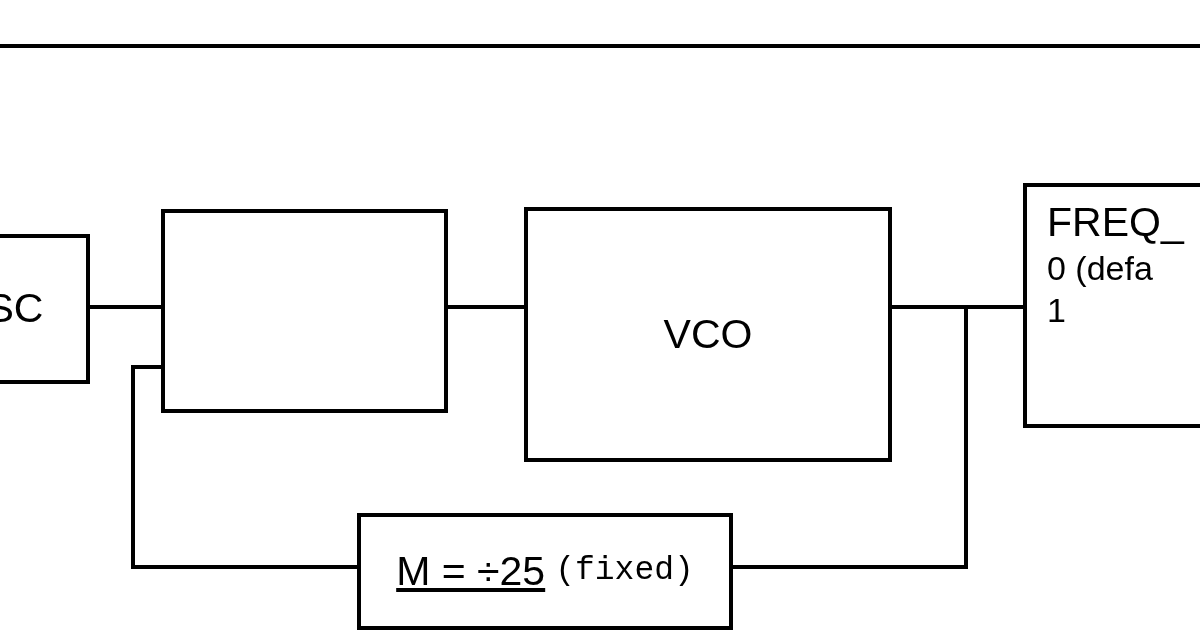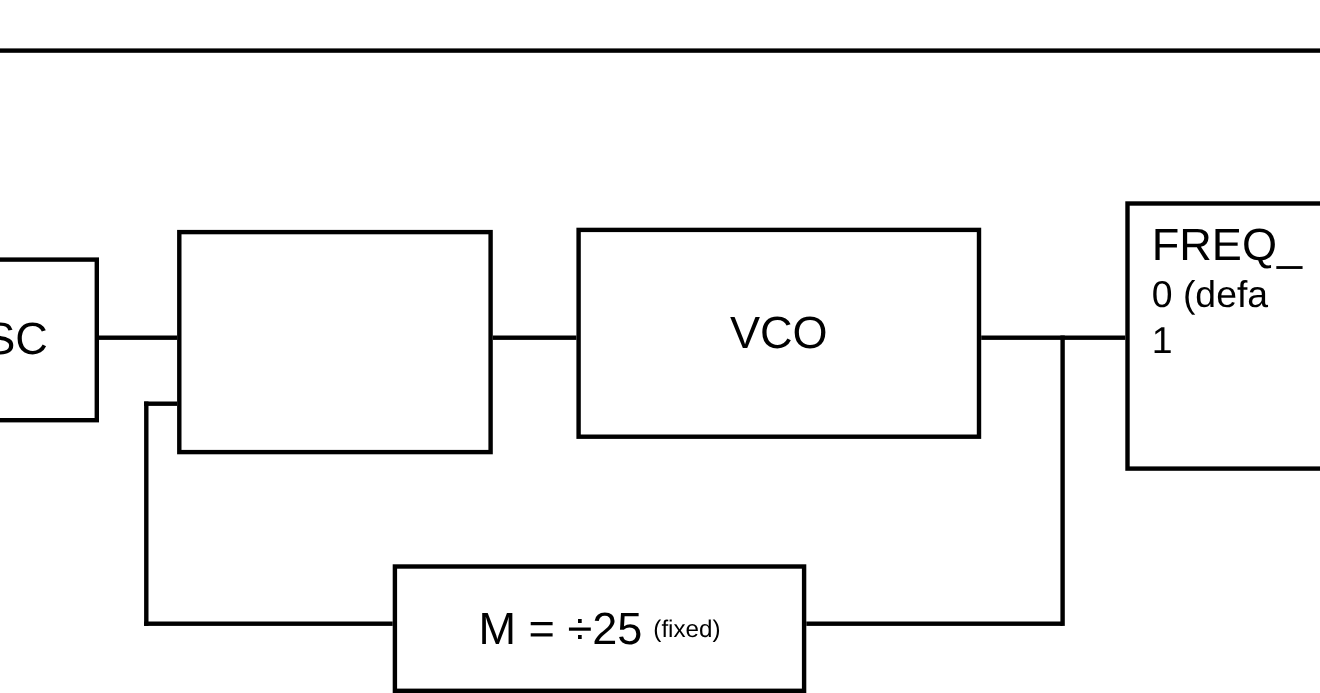--- a/index.html
+++ b/index.html
@@ -51,38 +51,38 @@
   
   #osc-block {
     left: -62px;  top: 234px;  width: 152px;  height: 150px;
   }
   #osc-block .ln-big { padding-left: 2px; }
 
   #phase-detector-block {
     left: 161px;  top: 209px;  width: 287px;  height: 204px;
   }
   #vco-block {
-    left: 524px;  top: 207px;  width: 368px;  height: 192px;
+    left: 524px;  top: 207px;  width: 368px;  height: 255px;
   }
   #freq-sel-block {
     left: 1023px; top: 183px;  width: 260px;  height: 245px;
     padding: 14px 0 0 20px;
   }
   #freq-sel-block .ln-big,
   #freq-sel-block .ln-mid { text-align: left; }
   #freq-sel-block .row { margin-bottom: 6px; }
 
   #divider-block {
     left: 357px;  top: 513px;  width: 376px;  height: 117px;
     flex-direction: row;
     align-items: center;
     justify-content: center;
   }
-  #divider-block .ln-big { letter-spacing: 0px; }
-  #divider-block .suffix { font-size: 22px; padding-left: 10px; }
+  #divider-block .ln-big { letter-spacing: 0px; text-decoration: underline; }
+  #divider-block .suffix { font-size: 33px; padding-left: 10px; font-family: Liberation Mono, monospace; }
 
   
   .wire {
     position: absolute;
     background: #000000;
   }
   .wire-h { height: 4px; }
   .wire-v { width: 4px; }
 
   

